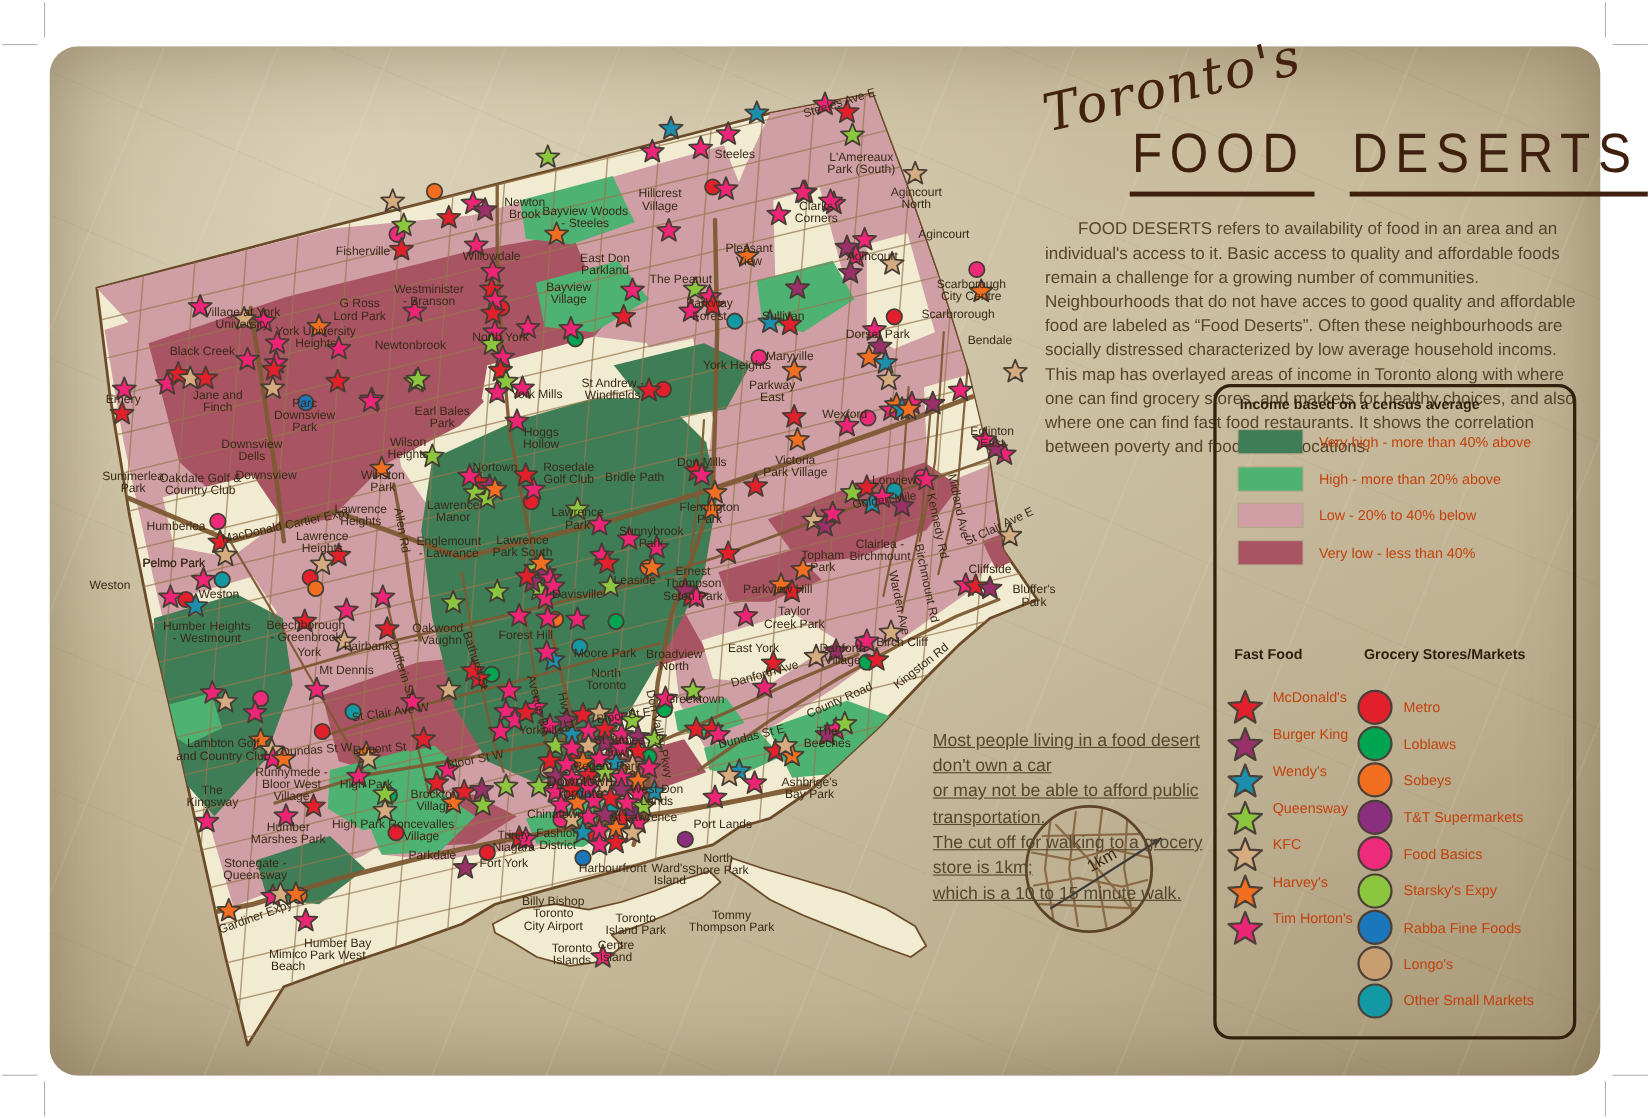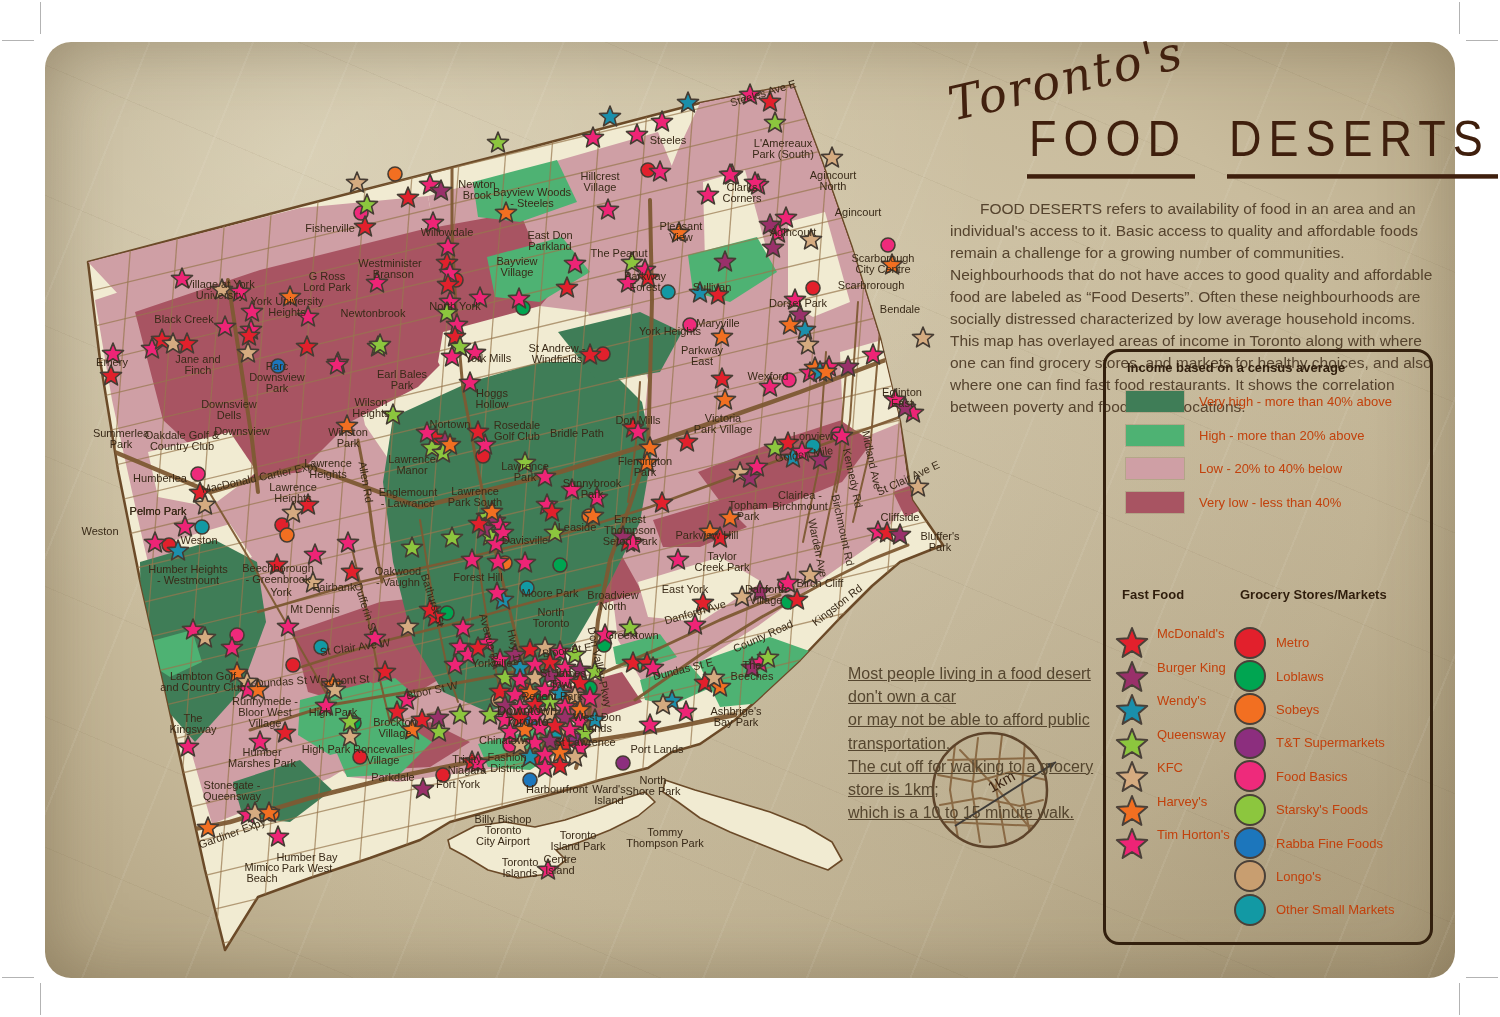--- a/index.html
+++ b/index.html
@@ -786,21 +786,21 @@
       <div class="gr-row">
         <svg viewBox="0 0 38 34" class="gr-ic">
           <circle cx="19" cy="17" r="15" fill="#ee2a7b" stroke="#4a4038" stroke-width="2"></circle>
         </svg>
         <div class="gr-lb">Food Basics</div>
       </div>
       <div class="gr-row">
         <svg viewBox="0 0 38 34" class="gr-ic">
           <circle cx="19" cy="17" r="15" fill="#8cc63e" stroke="#4a4038" stroke-width="2"></circle>
         </svg>
-        <div class="gr-lb">Starsky's Foods</div>
+        <div class="gr-lb">Starsky's Expy</div>
       </div>
       <div class="gr-row">
         <svg viewBox="0 0 38 34" class="gr-ic">
           <circle cx="19" cy="17" r="15" fill="#1c76bc" stroke="#4a4038" stroke-width="2"></circle>
         </svg>
         <div class="gr-lb">Rabba Fine Foods</div>
       </div>
       <div class="gr-row">
         <svg viewBox="0 0 38 34" class="gr-ic">
           <circle cx="19" cy="17" r="15" fill="#c89e70" stroke="#4a4038" stroke-width="2"></circle>

